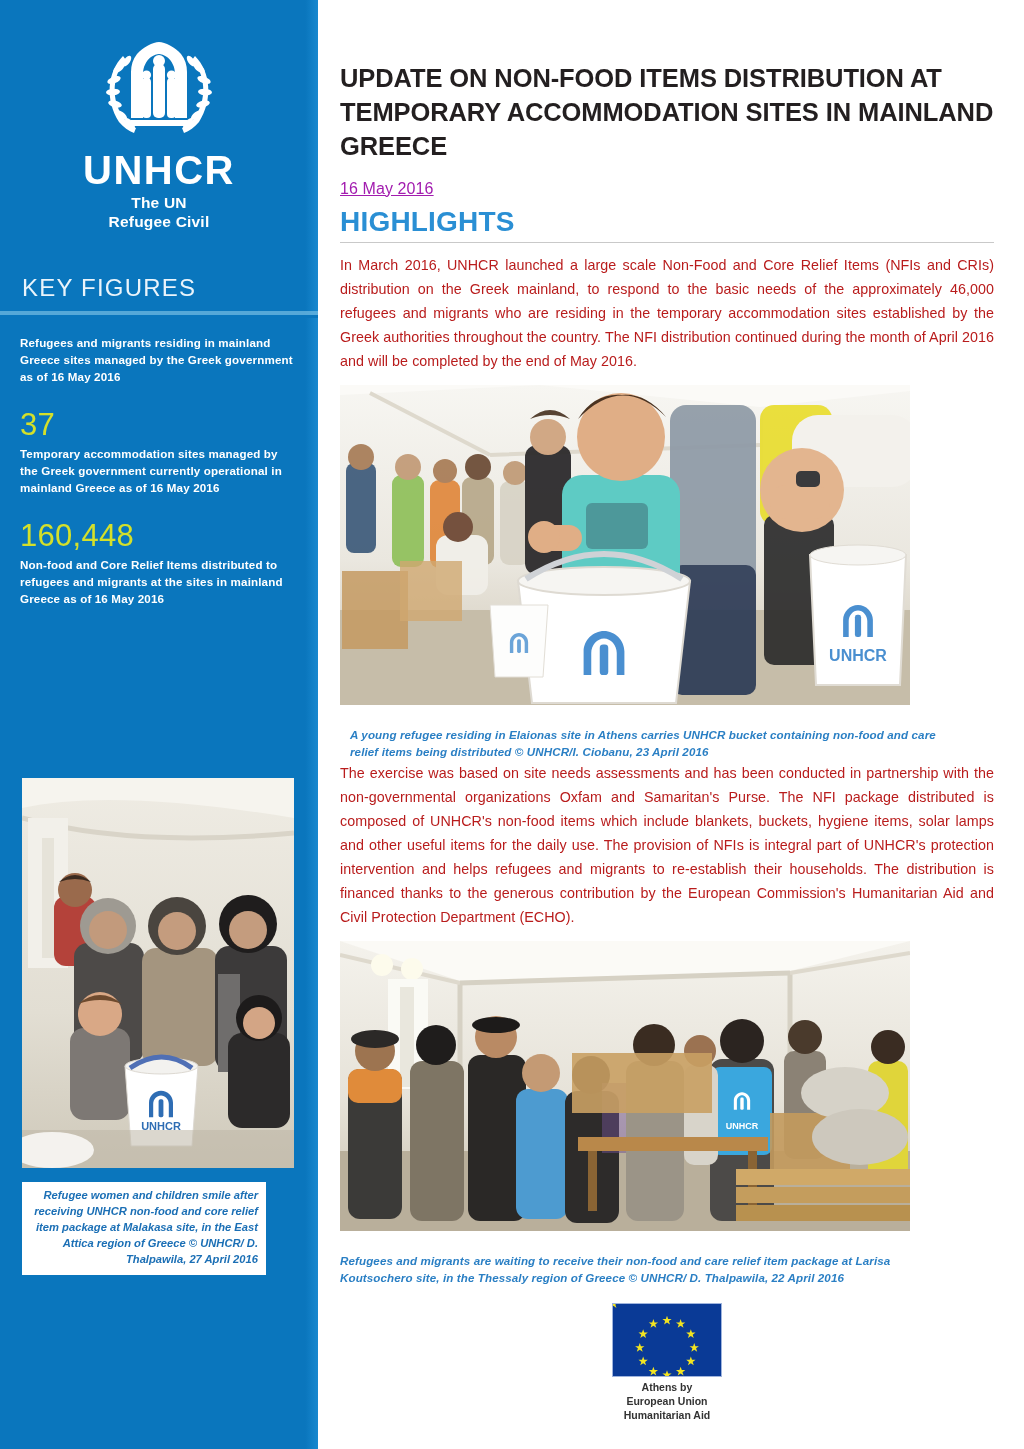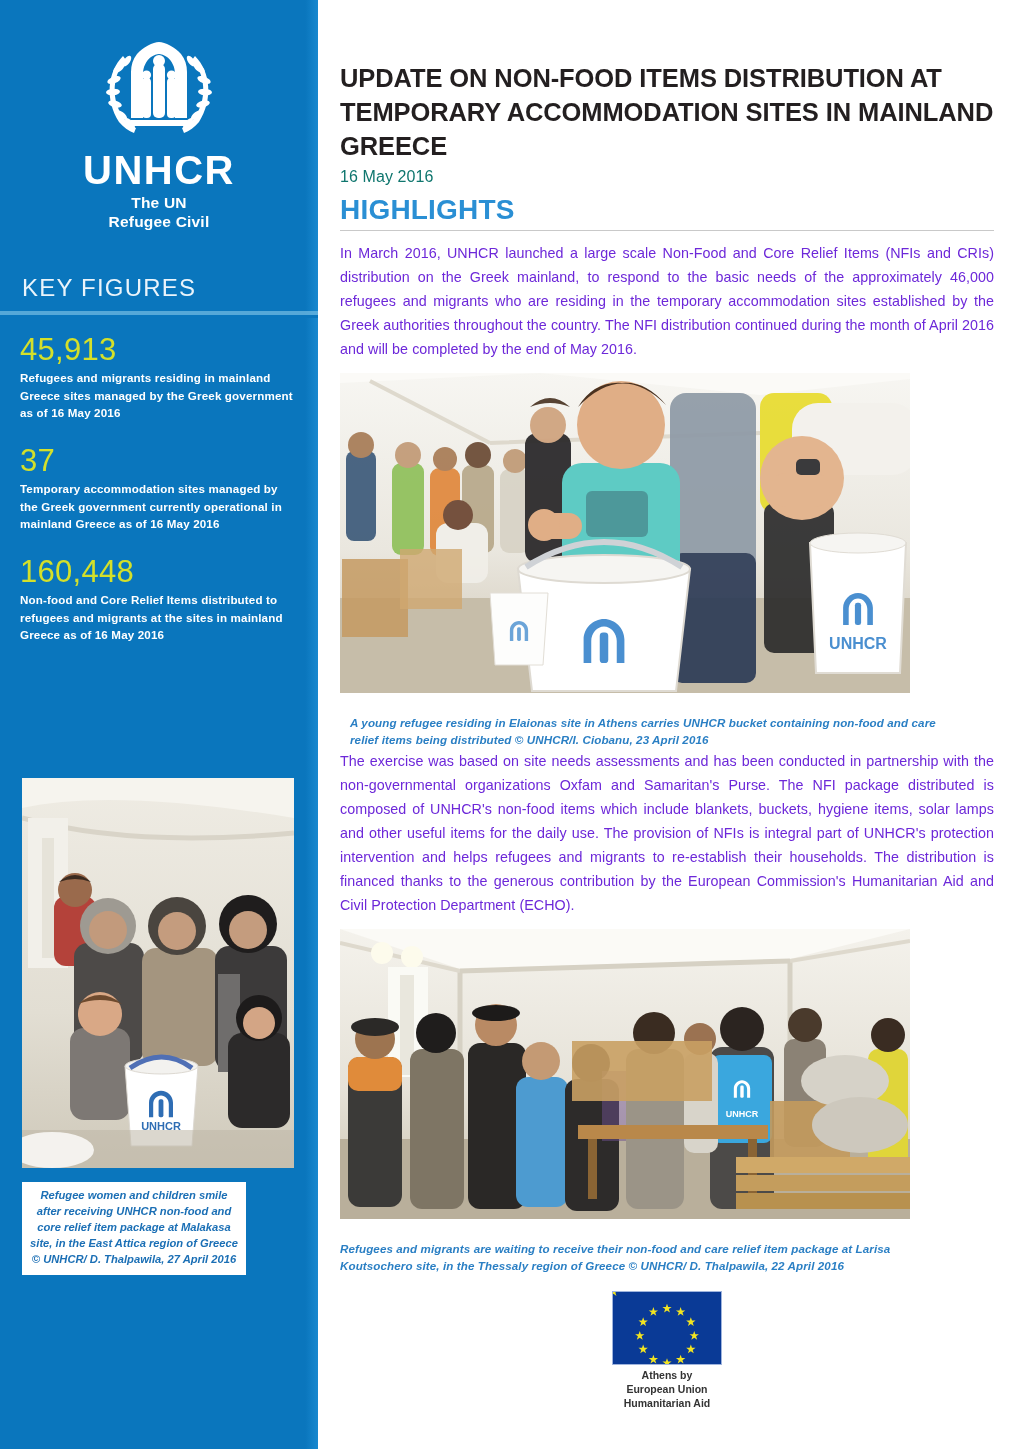--- a/index.html
+++ b/index.html
@@ -54,48 +54,48 @@
   }
 
   
   .side-photo {
     position:absolute; left:22px; top:778px;
     width:272px; height:390px;
     overflow:hidden; background:#cfc9bd;
   }
   .side-cap {
     position:absolute; left:22px; top:1182px;
-    width:224px;
+    width:244px;
     background:#ffffff;
     padding:6px 8px 7px 8px;
     font-size:11.2px; font-style:italic; font-weight:bold;
-    color:#1b6fb5; line-height:1.42; text-align:center;
+    color:#1b6fb5; line-height:1.42; text-align:right;
   }
 
   
   .main { position:absolute; left:318px; top:0; width:706px; height:1163px; background:#fff; }
   .main-inner { padding:62px 30px 0 22px; }
 
   .doc-title {
     font-size:25.5px; font-weight:bold; color:#231f20;
     line-height:1.33; letter-spacing:-.1px;
   }
   .doc-date {
-    margin-top:4px; font-size:16px; color:#0f766e; letter-spacing:.1px;
+    margin-top:16px; font-size:16px; color:#a21caf; letter-spacing:.1px;text-decoration:underline;
   }
   .sec-head {
     margin-top:8px;
     font-size:28px; font-weight:bold; color:#2a8fd4;
     letter-spacing:.2px;
   }
   .sec-rule { margin-top:4px; height:1px; background:#c9c9c9; width:100%; }
 
   .body-par {
     margin-top:10px;
-    font-size:14.3px; color:#6d28d9; line-height:1.68;
+    font-size:14.3px; color:#b91c1c; line-height:1.68;
     text-align:justify; letter-spacing:.05px;
   }
   .par2 { margin-top:0; }
 
   .fig { margin-top:12px; }
   .fig-img {
     width:570px; height:320px; overflow:hidden;
     background:#d8d2c6; position:relative;
   }
   .fig-img.second { height:290px; }
@@ -170,21 +170,20 @@
         <div>Refugee Civil</div>
       </div>
     </div>
 
     <div class="kf-title">KEY FIGURES</div>
     <div class="kf-rule"></div>
     <div class="kf-rule2"></div>
 
     <div class="kf-list">
       <div class="kf-item">
-        <div class="kf-num">45,913</div>
         <div class="kf-desc">Refugees and migrants residing in mainland Greece sites managed by the Greek government as of 16 May 2016</div>
       </div>
       <div class="kf-item">
         <div class="kf-num">37</div>
         <div class="kf-desc">Temporary accommodation sites managed by the Greek government currently operational in mainland Greece as of 16 May 2016</div>
       </div>
       <div class="kf-item">
         <div class="kf-num">160,448</div>
         <div class="kf-desc">Non-food and Core Relief Items distributed to refugees and migrants at the sites in mainland Greece as of 16 May 2016</div>
       </div>

